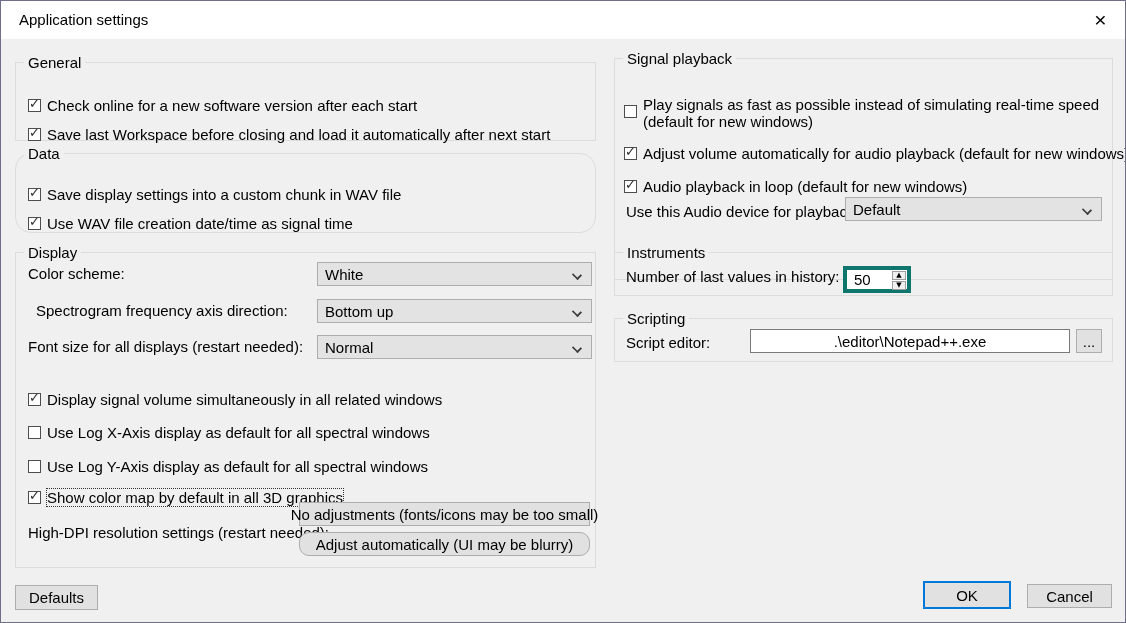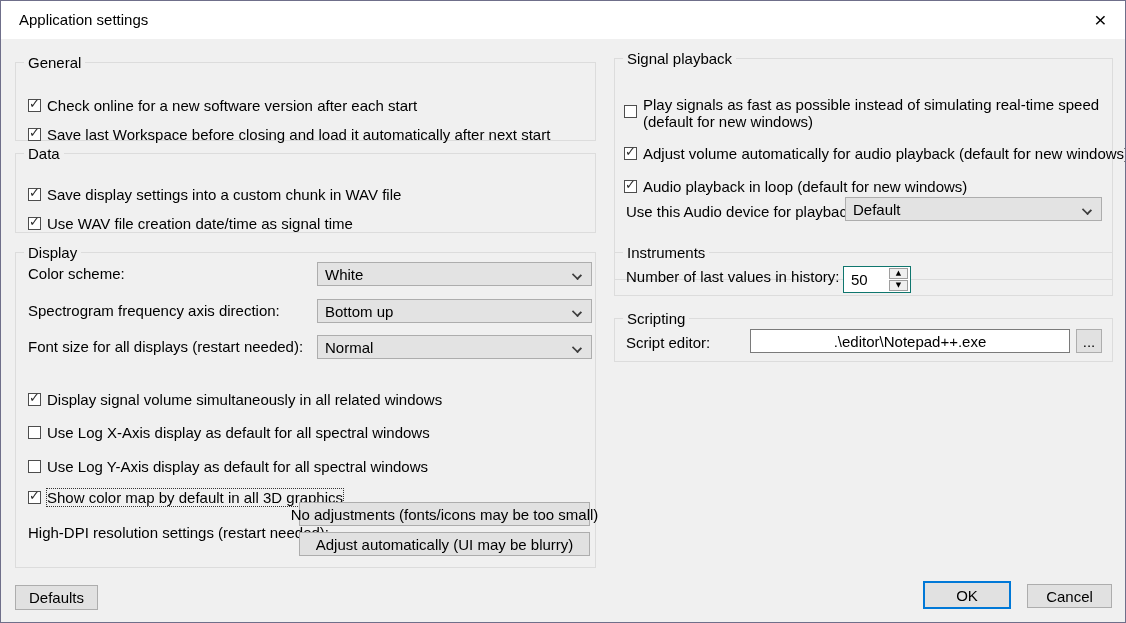--- a/index.html
+++ b/index.html
@@ -50,21 +50,21 @@
     position: absolute; background: #e1e1e1; border: 1px solid #adadad;
     display: flex; align-items: center; justify-content: center;
     font-size: 15px; cursor: default; white-space: nowrap;
   }
   .push-btn.default { border: 2px solid #0078d7; }
   .textbox {
     position: absolute; background: #fff; border: 1px solid #7a7a7a;
     font-family: "Liberation Sans", sans-serif; font-size: 15px; padding: 0 6px;
   }
   .spinner {
-    position: absolute; background: #fff; border: 1px solid #0f766e;
+    position: absolute; background: #fff; border: 4px solid #0f766e;
     display: flex;
   }
   .spinner input {
     width: 44px; border: none; outline: none; font-family: "Liberation Sans", sans-serif;
     font-size: 15px; padding: 0 0 0 7px; background: transparent;
   }
   .spin-col { width: 21px; display: flex; flex-direction: column; padding: 1px; gap: 1px; }
   .spin-btn {
     flex: 1; background: #f0f0f0; border: 1px solid #9e9e9e;
     display: flex; align-items: center; justify-content: center;
@@ -87,42 +87,42 @@
     <div class="cb-row" style="left:12px; top:22px;">
       <span class="checkbox checked"></span>
       <span class="cb-label">Check online for a new software version after each start</span>
     </div>
     <div class="cb-row" style="left:12px; top:51px;">
       <span class="checkbox checked"></span>
       <span class="cb-label">Save last Workspace before closing and load it automatically after next start</span>
     </div>
   </div>
 
-  <div class="group" style="left:14px; top:152px; width:581px; height:80px;">
+  <div class="group" style="left:14px; top:152px; width:581px; height:80px;border-radius:16px;">
     <span class="group-label">Data</span>
     <div class="cb-row" style="left:12px; top:20px;">
       <span class="checkbox checked"></span>
       <span class="cb-label">Save display settings into a custom chunk in WAV file</span>
     </div>
     <div class="cb-row" style="left:12px; top:49px;">
       <span class="checkbox checked"></span>
       <span class="cb-label">Use WAV file creation date/time as signal time</span>
     </div>
   </div>
 
   <div class="group" style="left:14px; top:251px; width:581px; height:316px;">
     <span class="group-label">Display</span>
 
     <span class="field-label" style="left:12px; top:12px;">Color scheme:</span>
     <div class="combo" style="left:301px; top:9px; width:275px;">
       <span>White</span>
       <span class="chevron"></span>
     </div>
 
-    <span class="field-label" style="left:12px; top:49px;">Spectrogram frequency axis direction:</span>
+    <span class="field-label" style="left:20px; top:49px;">Spectrogram frequency axis direction:</span>
     <div class="combo" style="left:301px; top:46px; width:275px;">
       <span>Bottom up</span>
       <span class="chevron"></span>
     </div>
 
     <span class="field-label" style="left:12px; top:85px;">Font size for all displays (restart needed):</span>
     <div class="combo" style="left:301px; top:82px; width:275px;">
       <span>Normal</span>
       <span class="chevron"></span>
     </div>
@@ -139,21 +139,21 @@
       <span class="checkbox"></span>
       <span class="cb-label">Use Log Y-Axis display as default for all spectral windows</span>
     </div>
     <div class="cb-row" style="left:12px; top:224px;">
       <span class="checkbox checked"></span>
       <span class="cb-label focused">Show color map by default in all 3D graphics</span>
     </div>
 
     <span class="field-label" style="left:12px; top:271px;">High-DPI resolution settings (restart needed):</span>
     <div class="push-btn" style="left:283px; top:249px; width:291px; height:24px;">No adjustments (fonts/icons may be too small)</div>
-    <div class="push-btn" style="left:283px; top:279px; width:291px; height:24px;">Adjust automatically (UI may be blurry)</div>
+    <div class="push-btn" style="left:283px; top:279px; width:291px; height:24px;border-radius:10px;">Adjust automatically (UI may be blurry)</div>
   </div>
 
   <div class="group" style="left:613px; top:57px; width:499px; height:222px;">
     <span class="group-label">Signal playback</span>
 
     <div class="cb-row" style="left:9px; top:25px;">
       <span class="checkbox" style="margin-top:9px;"></span>
       <span class="cb-label wrap">
         <span style="display:block;">Play signals as fast as possible instead of simulating real-time speed</span>
         <span style="display:block;">(default for new windows)</span>

